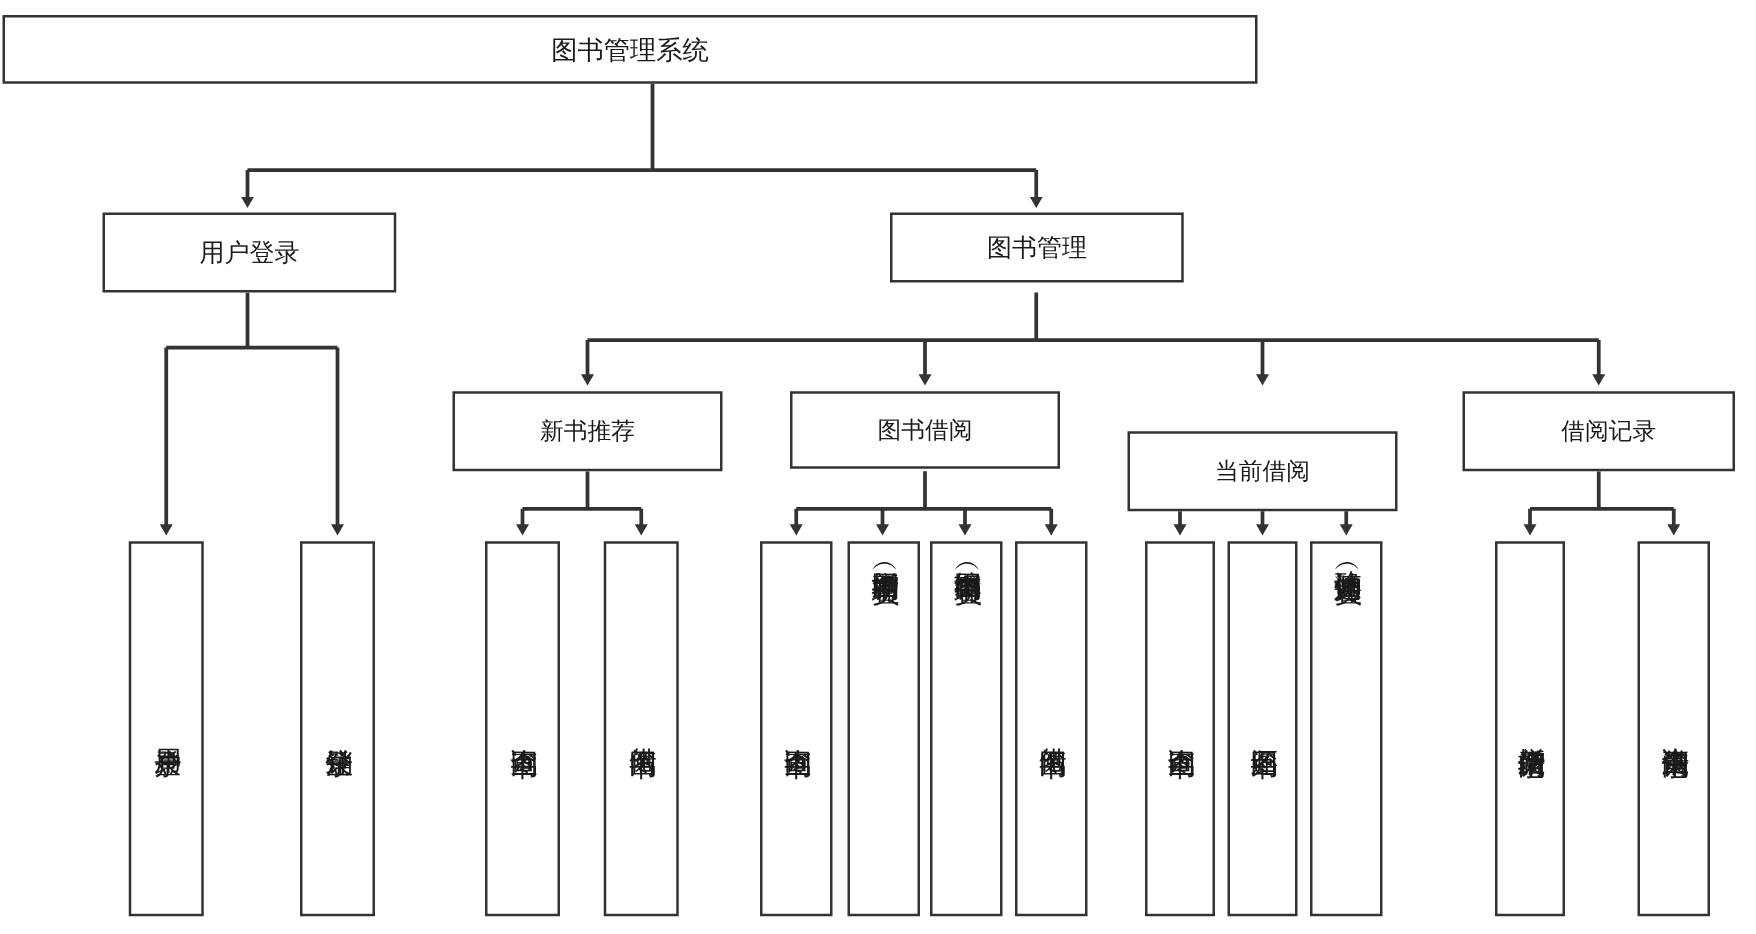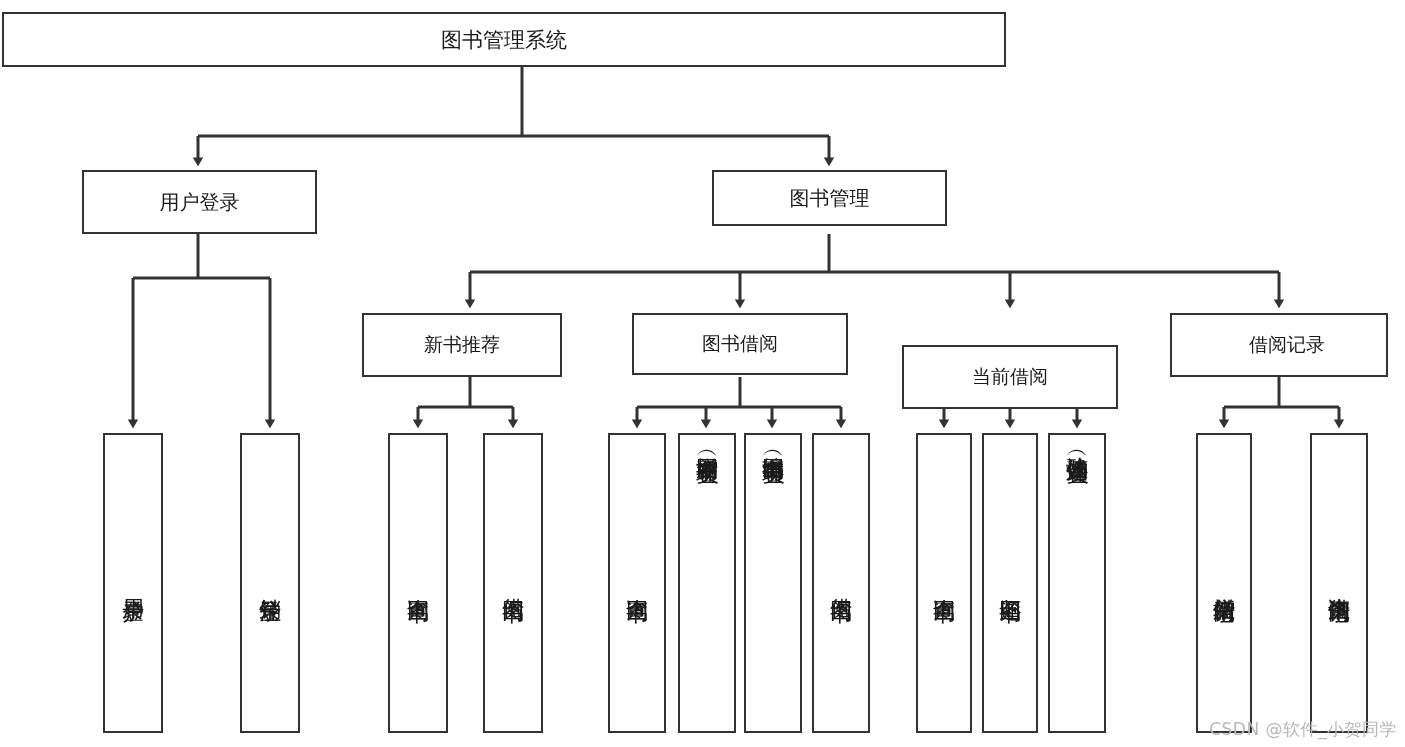--- a/index.html
+++ b/index.html
@@ -143,21 +143,21 @@
     <span class="node-label">图书管理系统</span>
   </div>
 
   <div class="node node-l2" style="left:82px; top:170px; width:235px; height:64px;">
     <span class="node-label">用户登录</span>
   </div>
   <div class="node node-l2" style="left:712px; top:170px; width:235px; height:56px;align-items:center;">
     <span class="node-label">图书管理</span>
   </div>
 
-  <div class="node node-l3" style="left:362px; top:313px; width:200px; height:64px;">
+  <div class="node node-l3" style="left:362px; top:313px; width:216px; height:64px;">
     <span class="node-label">新书推荐</span>
   </div>
   <div class="node node-l3" style="left:632px; top:313px; width:216px; height:62px;">
     <span class="node-label">图书借阅</span>
   </div>
   <div class="node node-l3" style="left:902px; top:313px; width:216px; height:64px;margin-top:32px;">
     <span class="node-label">当前借阅</span>
   </div>
   <div class="node node-l3" style="left:1170px; top:313px; width:218px; height:64px;padding-left:16px;">
     <span class="node-label">借阅记录</span>
@@ -200,15 +200,14 @@
     <span class="node-label">确认归还（管理员）</span>
   </div>
 
   <div class="node node-leaf leaf-center" style="left:1196px; top:433px; width:56px; height:300px;">
     <span class="node-label">新增借阅记录</span>
   </div>
   <div class="node node-leaf leaf-center" style="left:1310px; top:433px; width:58px; height:300px;">
     <span class="node-label">查询借阅记录</span>
   </div>
 
-  <div id="watermark">CSDN @软件_小贺同学</div>
 
 </div>
 
 </body></html>

